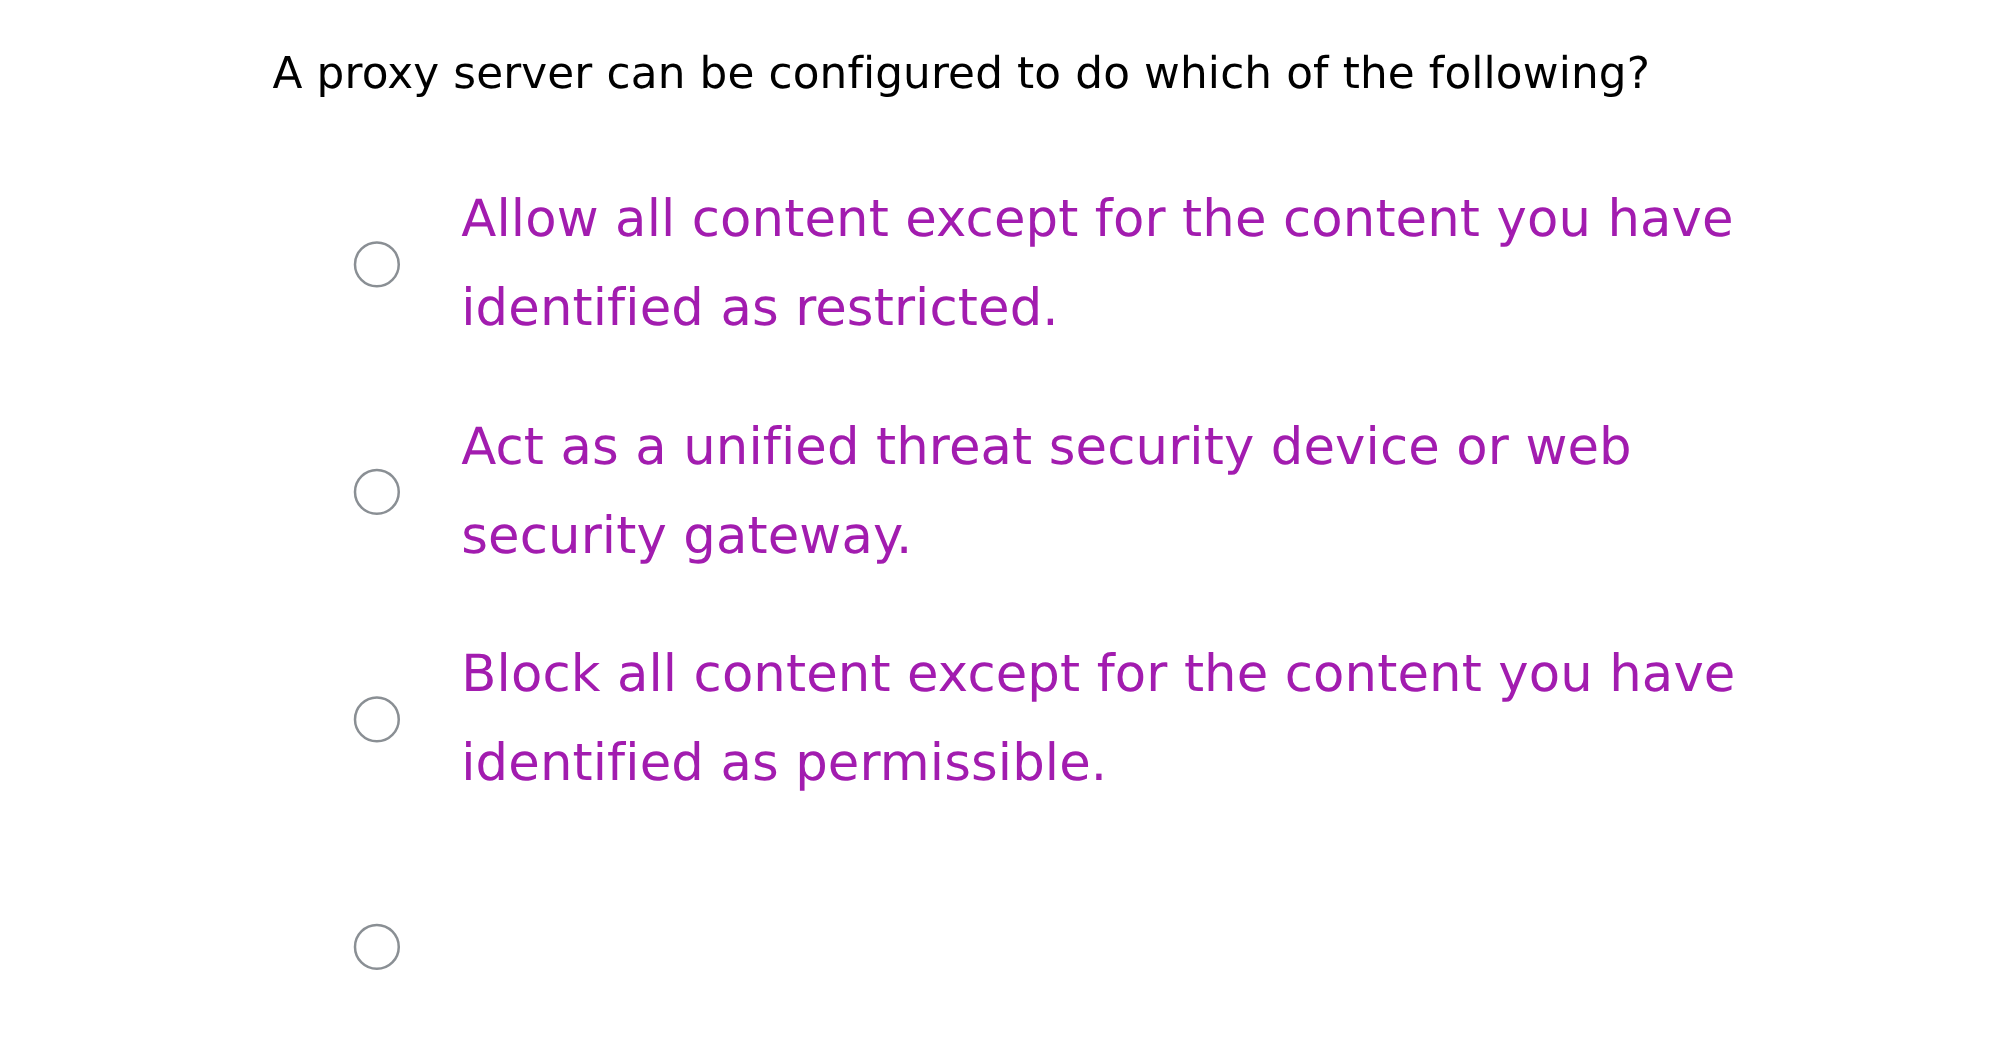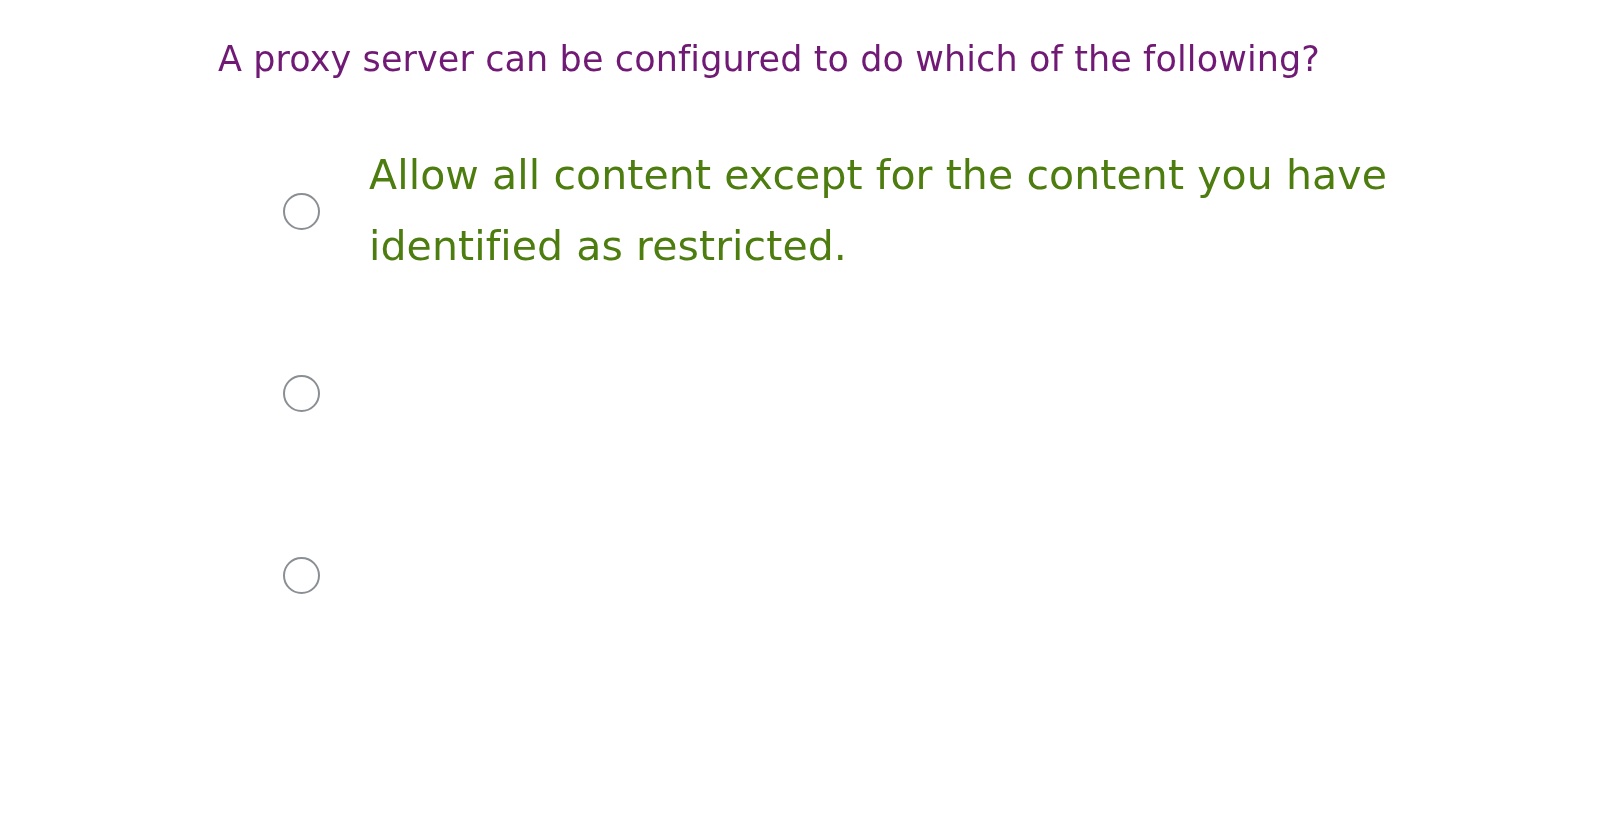--- a/index.html
+++ b/index.html
@@ -23,21 +23,21 @@
   
   .question-block {
     position: absolute;
     left: 218px;
     top: 36px;
     width: 1240px;
   }
   .question-text {
     font-size: 35px;
     line-height: 46px;
-    color: #701a75;
+    color: #000000;
     font-weight: 400;
     letter-spacing: 0.1px;
     white-space: nowrap;
   }
 
   
   .options {
     position: absolute;
     left: 0;
     top: 120px;
@@ -71,21 +71,21 @@
   }
 
   .option-label {
     position: absolute;
     left: 369px;
     top: 50%;
     transform: translateY(-50%);
     width: 1020px;
     font-size: 41px;
     line-height: 71px;
-    color: #4d7c0f;
+    color: #a21caf;
     font-weight: 400;
     letter-spacing: 0.1px;
     cursor: pointer;
   }
 </style>
 </head>
 <body>
 
 <div id="screen">
 
@@ -95,25 +95,32 @@
 
   <div class="options">
 
     <div class="option-row">
       <span class="radio-cell">
         <span class="radio-circle"></span>
       </span>
       <span class="option-label">Allow all content except for the content you have identified as restricted.</span>
     </div>
 
+    <div class="option-row">
+      <span class="radio-cell">
+        <span class="radio-circle"></span>
+      </span>
+      <span class="option-label">Act as a unified threat security device or web security gateway.</span>
+    </div>
 
     <div class="option-row">
       <span class="radio-cell">
         <span class="radio-circle"></span>
       </span>
+      <span class="option-label">Block all content except for the content you have identified as permissible.</span>
     </div>
 
     <div class="option-row">
       <span class="radio-cell">
         <span class="radio-circle"></span>
       </span>
     </div>
 
   </div>
 </div>

